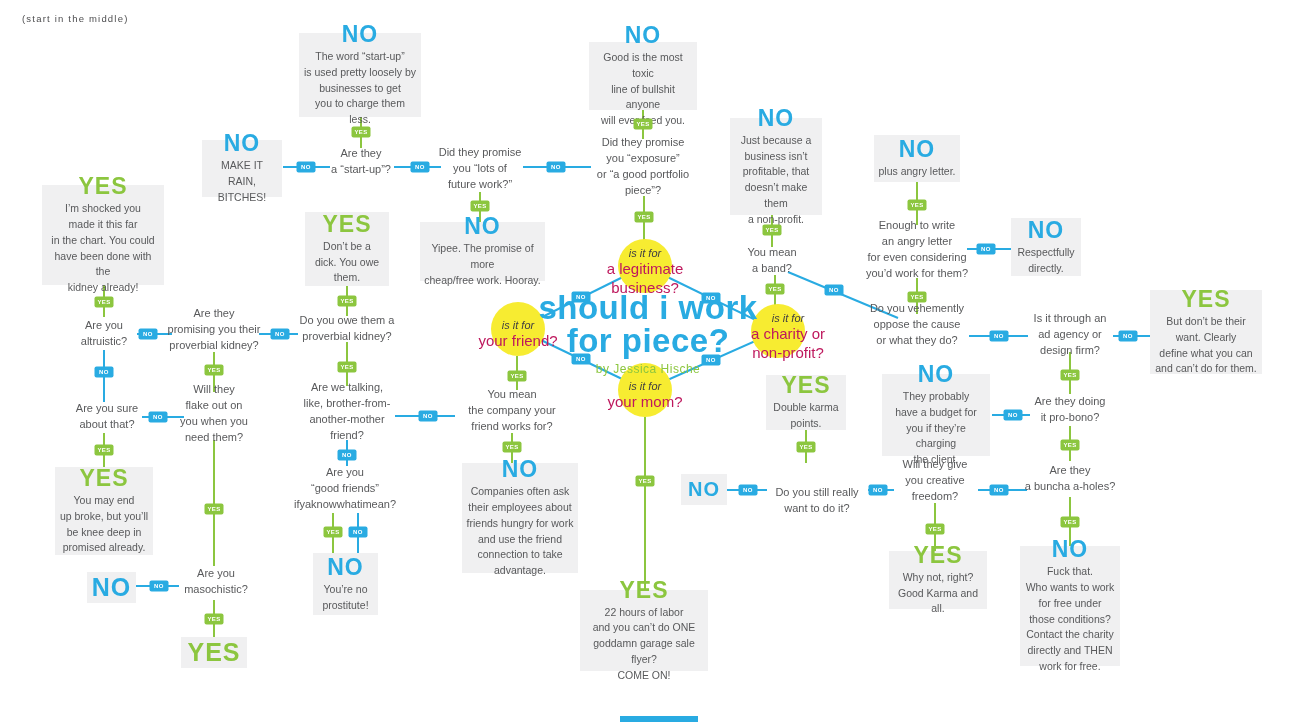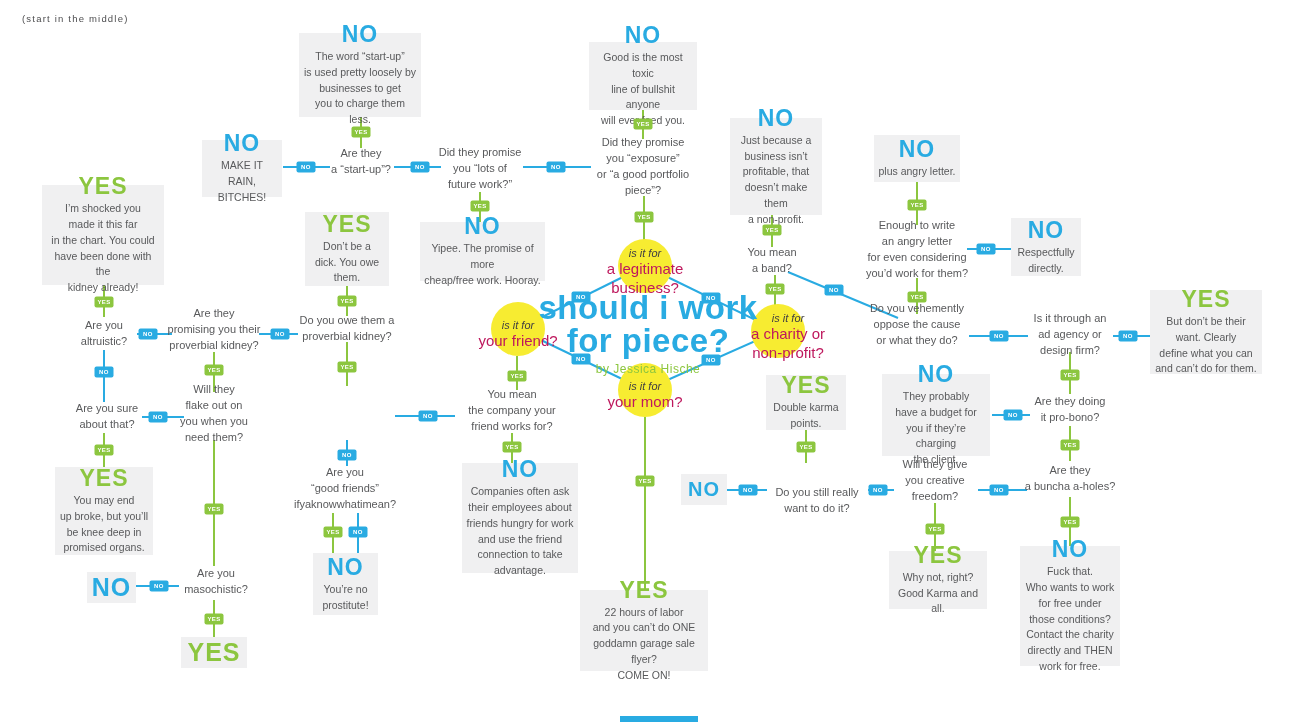--- a/index.html
+++ b/index.html
@@ -201,20 +201,24 @@
 promising you their
 proverbial kidney?</div>
   <div class="q" style="left:347px;top:329px">Do you owe them a
 proverbial kidney?</div>
   <div class="q" style="left:107px;top:417px">Are you sure
 about that?</div>
   <div class="q" style="left:214px;top:414px">Will they
 flake out on
 you when you
 need them?</div>
+  <div class="q" style="left:347px;top:412px">Are we talking,
+like, brother-from-
+another-mother
+friend?</div>
   <div class="q" style="left:345px;top:489px">Are you
 “good friends”
 ifyaknowwhatimean?</div>
   <div class="q" style="left:512px;top:411px">You mean
 the company your
 friend works for?</div>
   <div class="q" style="left:216px;top:582px">Are you
 masochistic?</div>
   <div class="q" style="left:817px;top:501px">Do you still really
 want to do it?</div>
@@ -297,21 +301,21 @@
   <div class="box" style="left:766px;top:375px;width:80px;height:55px">
     <div class="v green">YES</div>
     <div class="t">Double karma
 points.</div>
   </div>
   <div class="box" style="left:55px;top:467px;width:98px;height:88px">
     <div class="v green">YES</div>
     <div class="t">You may end
 up broke, but you’ll
 be knee deep in
-promised organs.</div>
+promised already.</div>
   </div>
   <div class="box" style="left:87px;top:572px;width:49px;height:31px">
     <div class="v blue big">NO</div>
   </div>
   <div class="box" style="left:313px;top:553px;width:65px;height:62px">
     <div class="v blue">NO</div>
     <div class="t">You’re no
 prostitute!</div>
   </div>
   <div class="box" style="left:462px;top:463px;width:116px;height:110px">

